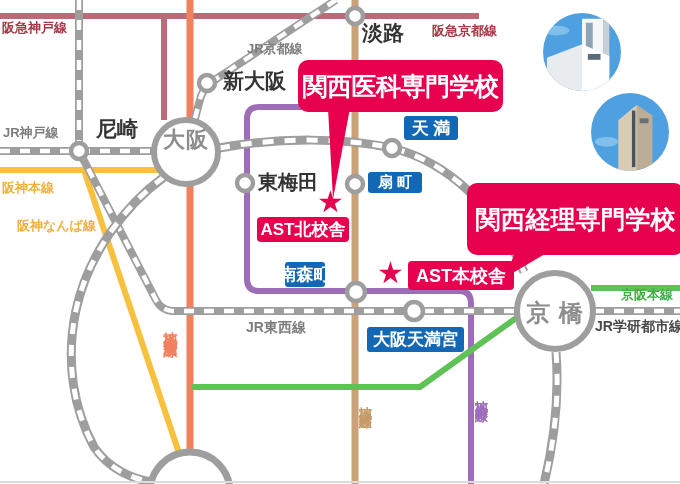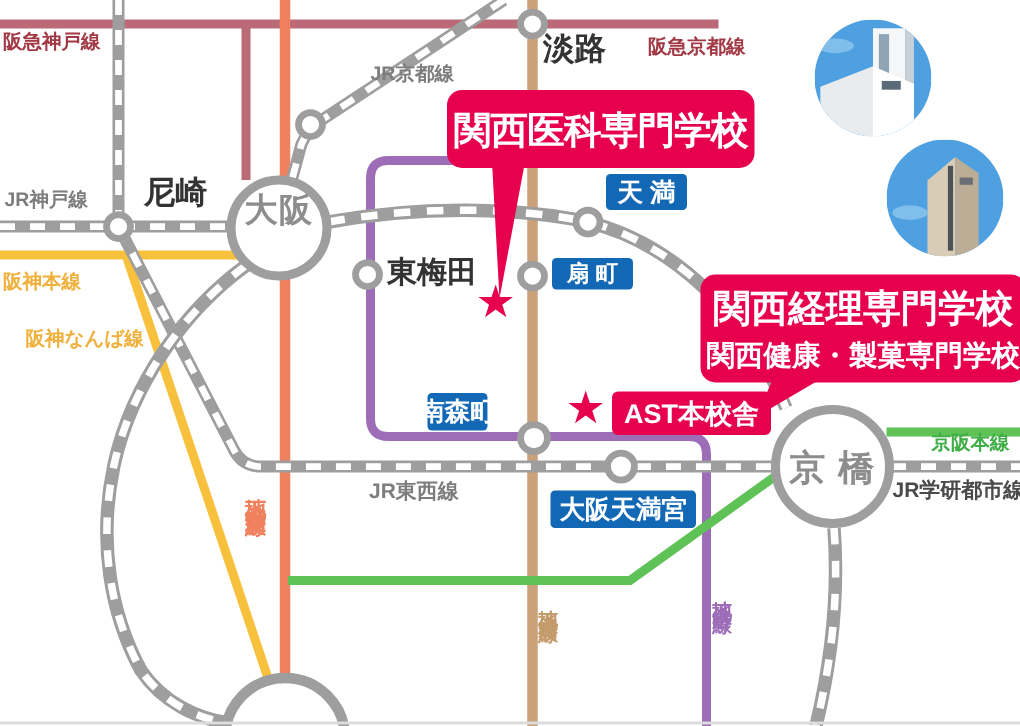--- a/index.html
+++ b/index.html
@@ -115,38 +115,39 @@
   <div class="lbl c-hanshin" style="left:2px;top:181px;font-size:13px;">阪神本線</div>
   <div class="lbl c-hanshin" style="left:17px;top:219px;font-size:13px;">阪神なんば線</div>
   <div class="lbl c-jr" style="left:246px;top:320px;font-size:14px;">JR東西線</div>
   <div class="lbl c-keihan" style="left:621px;top:288px;font-size:13px;">京阪本線</div>
   <div class="lbl c-gakken" style="left:595px;top:319px;font-size:14px;">JR学研都市線</div>
   <div class="vlbl c-midosuji" style="left:164px;top:321px;font-size:14px;">地下鉄御堂筋線</div>
   <div class="vlbl c-sakaisuji" style="left:359px;top:396px;font-size:13px;">地下鉄堺筋線</div>
   <div class="vlbl c-tanimachi" style="left:475px;top:390px;font-size:13px;">地下鉄谷町線</div>
 
   <div class="lbl c-black" style="left:96px;top:118px;font-size:21px;">尼崎</div>
+  <div class="lbl c-black" style="left:223px;top:70px;font-size:21px;">新大阪</div>
   <div class="lbl c-black" style="left:362px;top:22px;font-size:21px;">淡路</div>
   <div class="lbl c-black" style="left:258px;top:172px;font-size:20px;">東梅田</div>
 
   <div class="circle-text" style="left:152px;top:128px;width:68px;font-size:22px;">
     <div>大阪</div>
   </div>
   <div class="circle-text" style="left:517px;top:300px;width:76px;font-size:24px;">京 橋</div>
 
   <div class="bluebox" style="left:404px;top:116px;width:54px;height:24px;font-size:17px;">天 満</div>
   <div class="bluebox" style="left:368px;top:172px;width:54px;height:21px;font-size:15px;">扇 町</div>
   <div class="bluebox" style="left:285px;top:262px;width:40px;height:25px;font-size:17px;">南森町</div>
   <div class="bluebox" style="left:367px;top:327px;width:97px;height:25px;font-size:17px;">大阪天満宮</div>
 
   <div class="redbox" style="left:298px;top:60px;width:205px;height:52px;font-size:25px;letter-spacing:-0.5px;">関西医科専門学校</div>
   <div class="redbox" style="left:467px;top:183px;width:217px;height:72px;">
     <div style="font-size:25px;">関西経理専門学校</div>
-    <div style="font-size:19px;margin-top:2px;">関西健康・製菓専門学校</div>
   </div>
+  <div class="redbox astbox" style="left:257px;top:217px;width:92px;height:25px;font-size:17px;">AST北校舎</div>
   <div class="redbox astbox" style="left:408px;top:261px;width:106px;height:29px;font-size:18px;">AST本校舎</div>
 
   <span class="star" style="left:317px;top:187px;">★</span>
   <span class="star" style="left:377px;top:258px;">★</span>
 
   <div class="photo" style="left:543px;top:13px;width:78px;height:78px;">
     <svg viewBox="0 0 80 80">
       <rect width="80" height="80" fill="var(--sky)"></rect>
       <ellipse cx="14" cy="18" rx="13" ry="5" fill="#8cc6ef" opacity="0.8"></ellipse>
       <polygon points="40,6 62,6 62,64 40,64" fill="#f4f6f7"></polygon>

